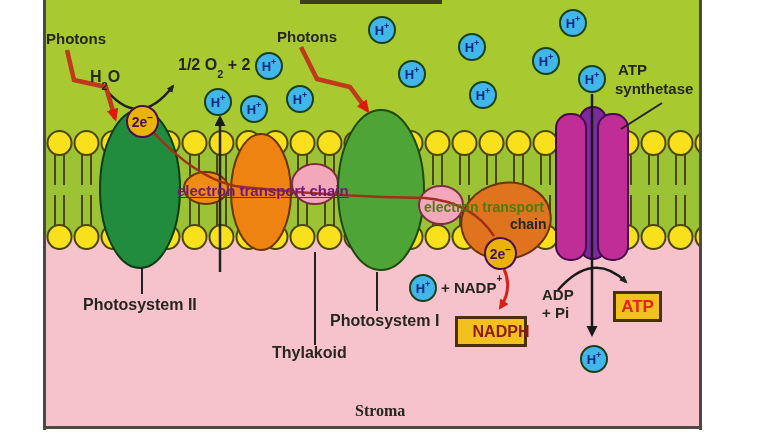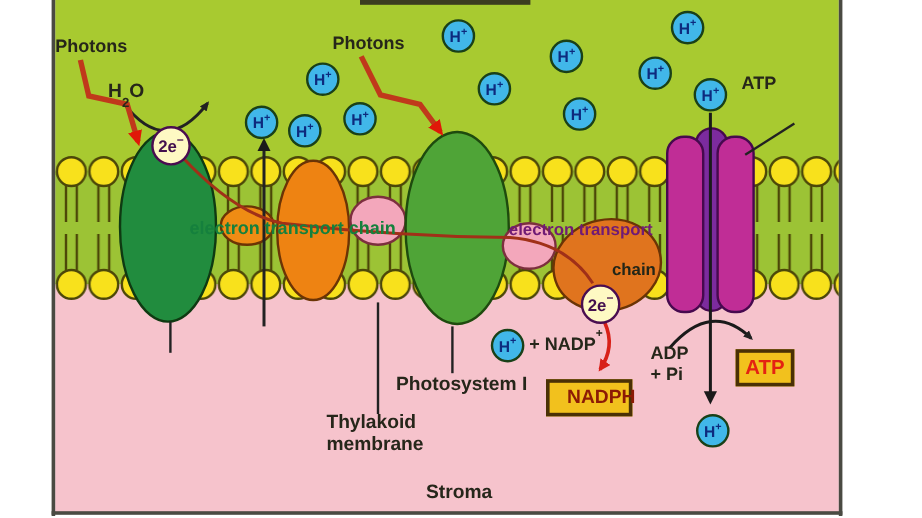--- a/index.html
+++ b/index.html
@@ -9,21 +9,21 @@
   .lbl{position:absolute;z-index:3;white-space:nowrap;line-height:1.15;}
   .fs15{font-size:15px;} .fs16{font-size:16px;} .fs14{font-size:14px;}
   sub.s{font-size:11px;position:relative;top:4px;}
   sup.s{font-size:10px;position:relative;top:-5px;}
   .ion{position:absolute;z-index:3;width:28px;height:28px;border-radius:50%;
        background:#41b7e9;border:2px solid #1a4018;box-sizing:border-box;
        display:flex;align-items:center;justify-content:center;
        color:#0d2a7e;font-size:13px;}
   .ion sup{font-size:9px;position:relative;top:-4px;}
   .elec{position:absolute;z-index:3;width:33px;height:33px;border-radius:50%;
-        background:#fef9c3;border:2px solid #4a0d50;box-sizing:border-box;
+        background:#eab308;border:2px solid #4a0d50;box-sizing:border-box;
         display:flex;align-items:center;justify-content:center;
         color:#43104e;font-size:14px;}
   .elec sup{font-size:10px;position:relative;top:-4px;}
   .pbox{position:absolute;z-index:3;box-sizing:border-box;background:#f2c11d;
         border:3px solid #4a3005;display:flex;align-items:center;justify-content:center;}
   #nadph-box{left:455px;top:316px;width:72px;height:31px;color:#8c1a05;font-size:16px;padding-left:20px;}
   #atp-box{left:613px;top:291px;width:49px;height:31px;color:#e42312;font-size:17px;}
   .twoline{line-height:18px;}
 </style>
 </head>
@@ -95,31 +95,34 @@
     <rect x="43" y="0" width="3" height="430" fill="#4a4a42"></rect>
     <rect x="699" y="0" width="3" height="430" fill="#4a4a42"></rect>
     <rect x="43" y="426" width="659" height="3" fill="#4a4a42"></rect>
     <rect x="300" y="0" width="142" height="4" fill="#3c3c20"></rect>
   </svg>
 
   <div class="lbl fs15" style="left:46px;top:30px;"><span>Photons</span></div>
   <div class="lbl fs15" style="left:277px;top:28px;"><span>Photons</span></div>
 
   <div class="lbl fs16" style="left:90px;top:56px;margin-top:12px;"><span>H</span><sub class="s">2</sub><span>O</span></div>
+  <div class="lbl fs16" style="left:178px;top:56px;"><span>1/2 O</span><sub class="s">2</sub><span> + 2</span></div>
 
-  <div class="lbl fs15" style="left:158px;top:182px;color:#15803d;"><span>electron transport chain</span></div>
-  <div class="lbl fs14" style="left:424px;top:183px;color:#701a75;text-align:center;"><span>electron transport</span></div>
+  <div class="lbl fs15" style="left:177px;top:182px;color:#701a75;text-decoration:underline;"><span>electron transport chain</span></div>
+  <div class="lbl fs14" style="left:424px;top:199px;color:#4d7c0f;text-align:center;"><span>electron transport</span></div>
   <div class="lbl fs14" style="left:470px;top:216px;color:#222618;margin-left:40px;"><span>chain</span></div>
 
   <div class="lbl fs15" style="left:618px;top:61px;"><span>ATP</span></div>
+  <div class="lbl fs15" style="left:615px;top:80px;"><span>synthetase</span></div>
 
+  <div class="lbl fs16" style="left:83px;top:296px;"><span>Photosystem II</span></div>
   <div class="lbl fs16" style="left:318px;top:312px;margin-left:12px;"><span>Photosystem I</span></div>
 
-  <div class="lbl fs16 twoline" style="left:272px;top:344px;"><span>Thylakoid</span><br><span>membrane</span></div>
-  <div class="lbl fs16" style="left:355px;top:402px;"><span>Stroma</span></div>
+  <div class="lbl fs16 twoline" style="left:272px;top:344px;"><span>Thylakoid</span><br></div>
+  <div class="lbl fs16" style="left:355px;top:402px;font-family:Liberation Serif, serif;"><span>Stroma</span></div>
 
   <div class="lbl fs15 twoline" style="left:542px;top:286px;"><span>ADP</span><br><span>+ Pi</span></div>
   <div class="lbl fs15" style="left:441px;top:278px;text-align:center;"><span>+ NADP</span><sup class="s">+</sup></div>
 
   <div id="nadph-box" class="pbox">
       <span>NADPH</span>
     </div>
   <div id="atp-box" class="pbox">
       <span>ATP</span>
     </div>

